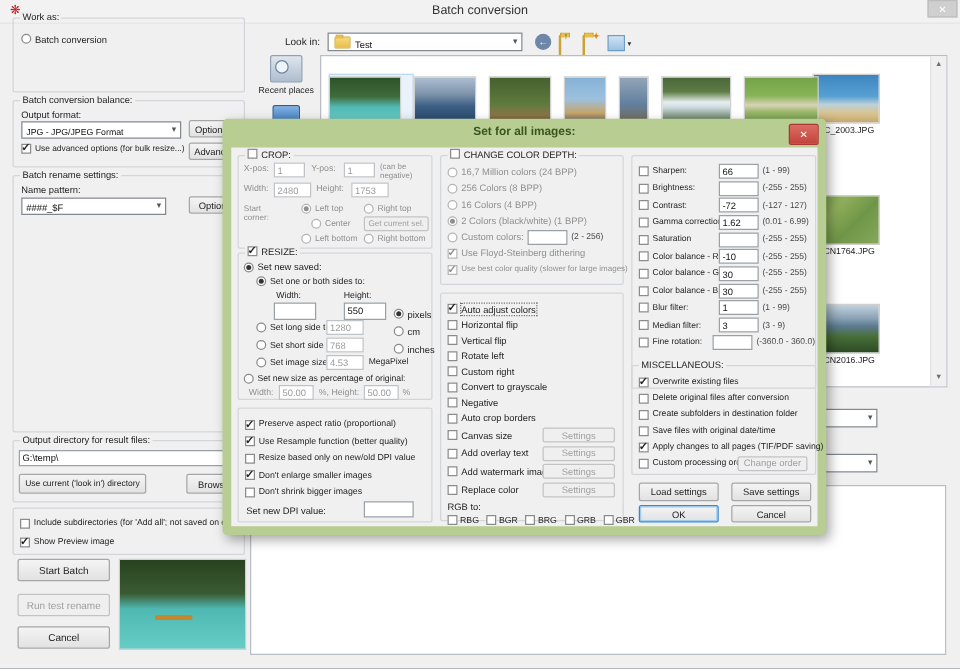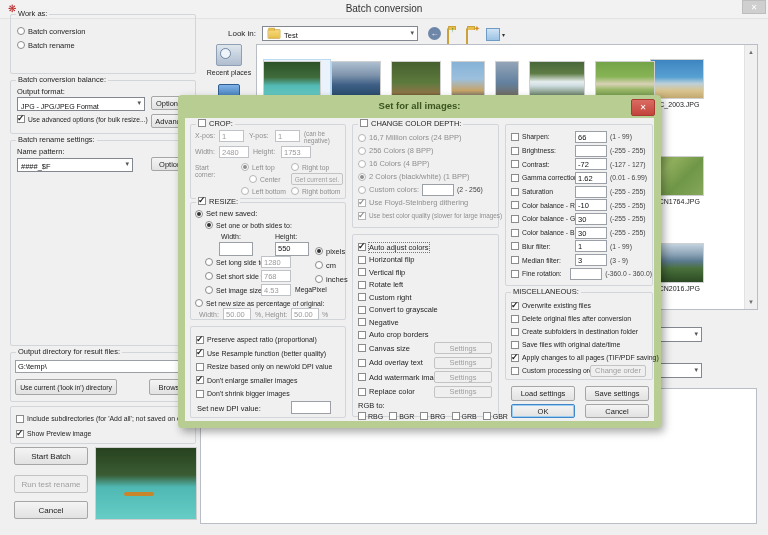--- a/index.html
+++ b/index.html
@@ -193,24 +193,20 @@
   <div class="grp" style="left:10px;top:14px;width:186px;height:60px">
     <span class="cap">
         <span class="lbl">Work as:</span>
       </span>
     <div style="padding:9px 0 0 6px">
   <div class="row" style="height:14px">
     <span class="rb"></span>
     <span class="lbl">Batch conversion</span>
   </div>
 
-  <div class="row" style="height:14px">
-    <span class="rb"></span>
-    <span class="lbl">Batch rename</span>
-  </div>
 
 </div>
   </div>
 
   <div class="grp" style="left:10px;top:80px;width:186px;height:54px">
     <span class="cap">
         <span class="lbl">Batch conversion balance:</span>
       </span>
     <span class="lbl abs" style="left:6px;top:6px">Output format:</span>
     <div class="combo abs" style="left:6px;top:16px;width:128px;height:14px">
@@ -534,21 +530,21 @@
     <span class="lbl" style="font-size:7px">GRB</span>
   </div>
 
   <div class="row">
     <span class="cb"></span>
     <span class="lbl" style="font-size:7px">GBR</span>
   </div>
 </div>
       </div>
 
-      <div class="grp" style="left:320px;top:6px;width:148px;height:162px">
+      <div class="grp" style="left:320px;top:6px;width:148px;height:187px">
         <div style="padding-top:5px">
   <div class="adj">
     <span class="cb"></span>
     <span class="al">Sharpen:</span>
     <span class="tbox">66</span>
     <span class="rng">(1 - 99)</span>
   </div>
 
   <div class="adj">
     <span class="cb"></span>

